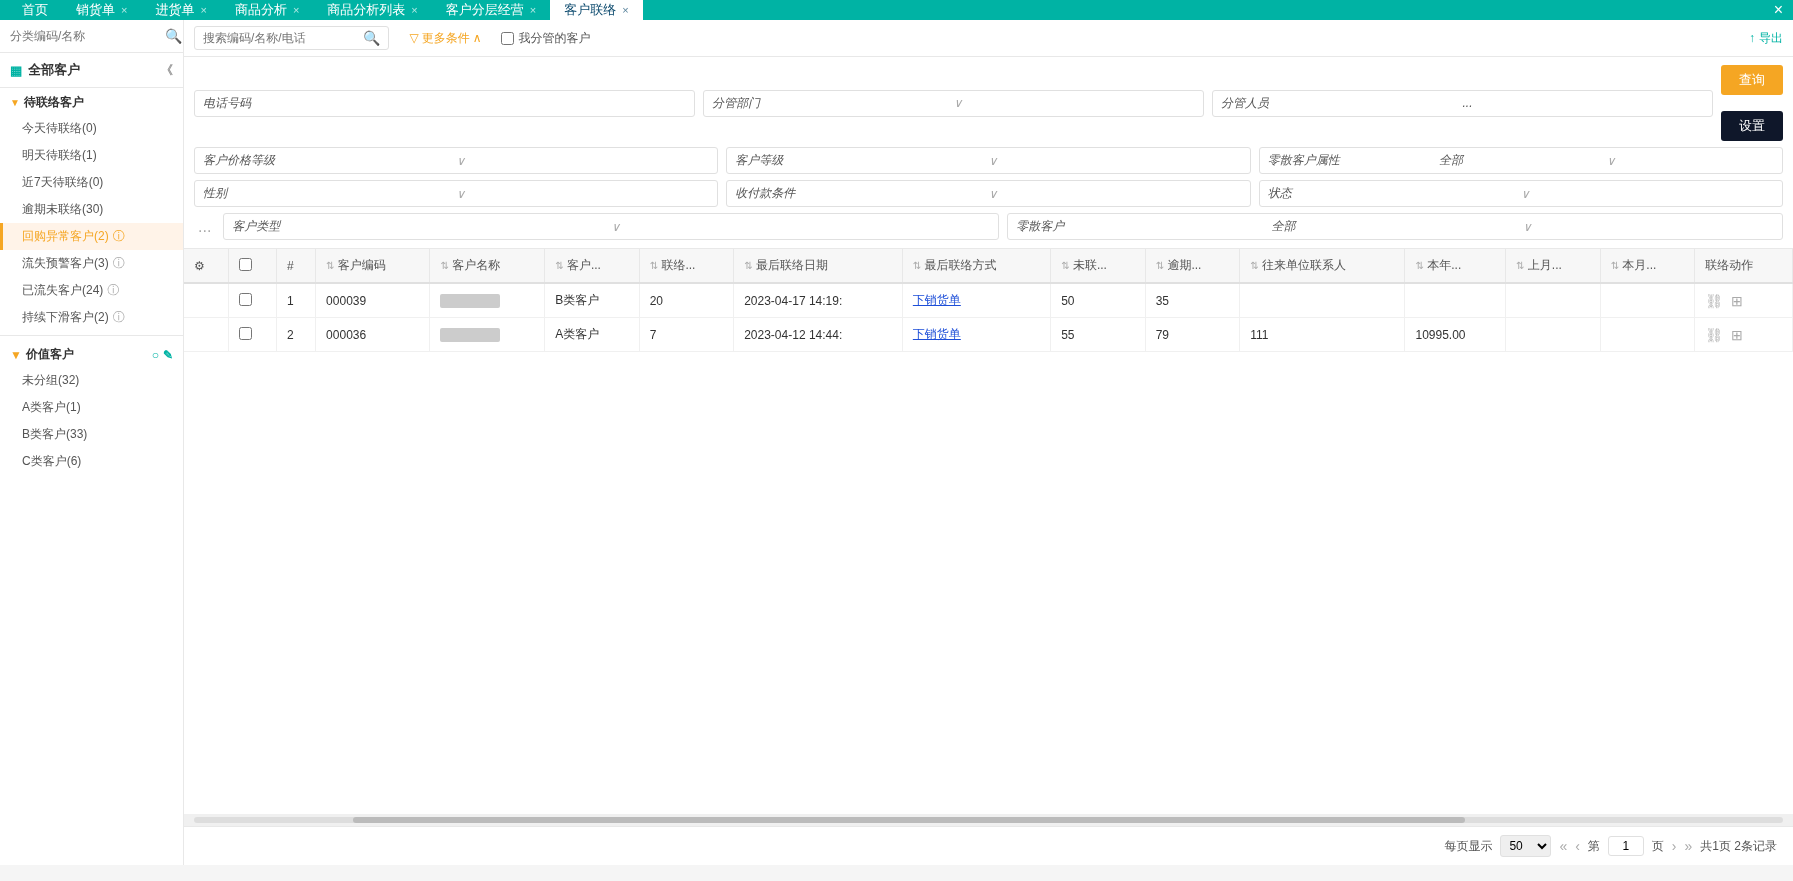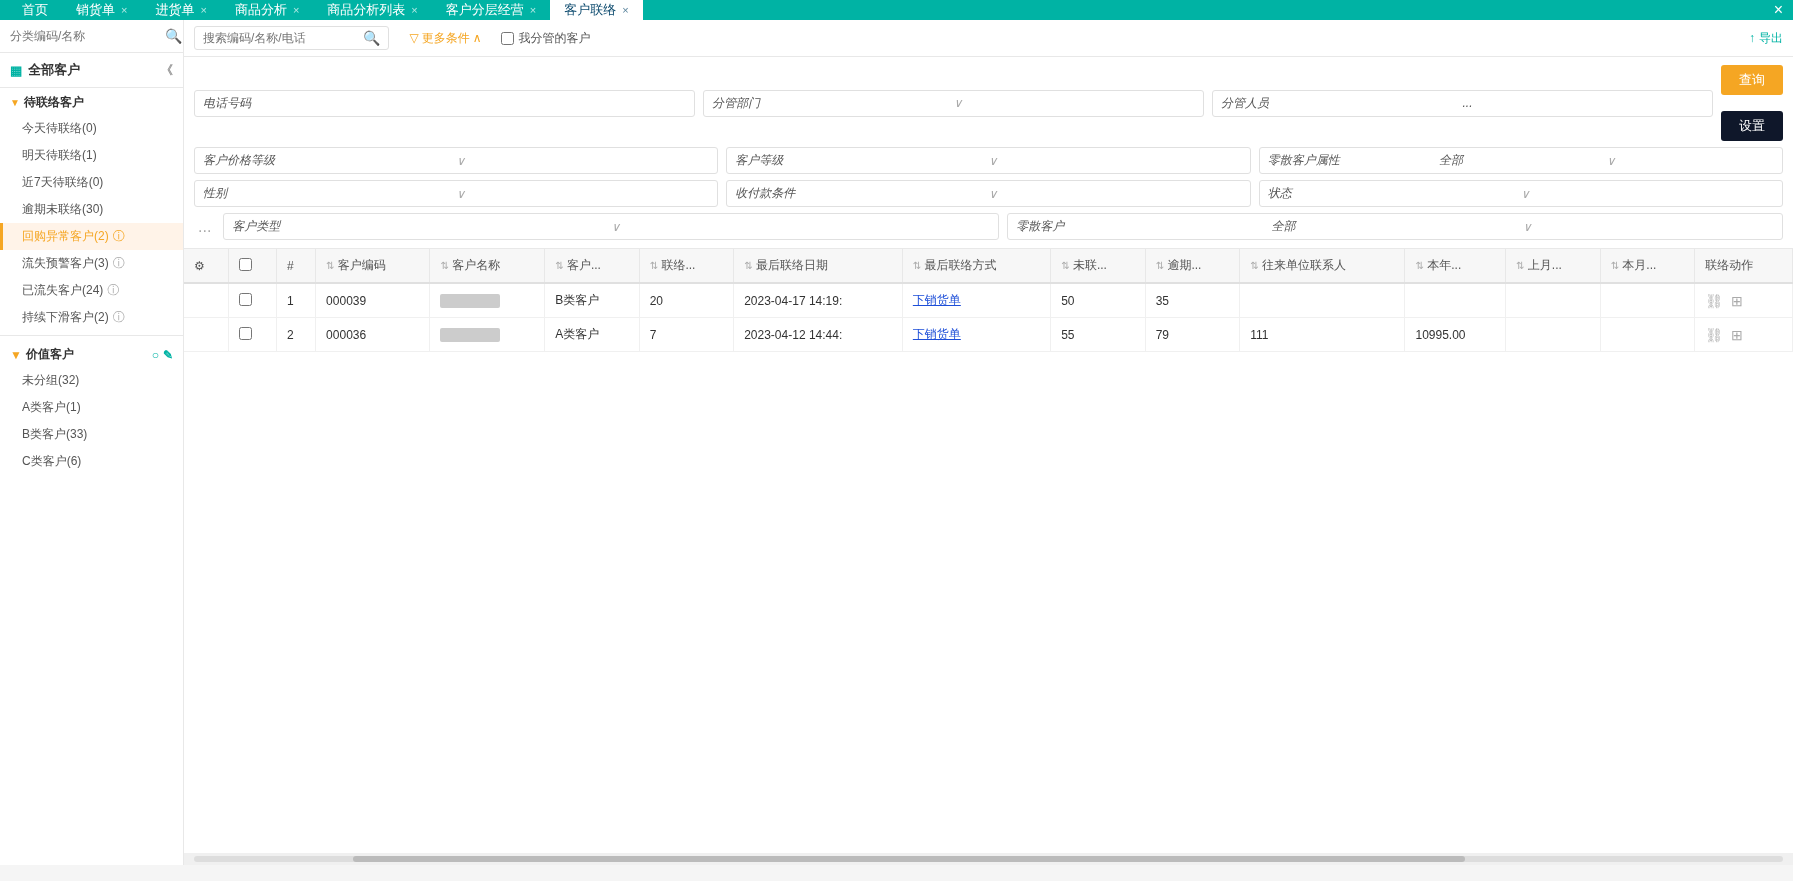--- a/index.html
+++ b/index.html
@@ -585,15 +585,31 @@
         </tbody>
       </table>
     </div>
 
     <div class="bottom-scrollbar">
       <div class="scrollbar-track">
         <div class="scrollbar-thumb"></div>
       </div>
     </div>
 
+    <div class="pagination-bar">
+      <span>每页显示</span>
+      <select>
+        <option>50</option>
+        <option>100</option>
+        <option>200</option>
+      </select>
+      <span class="page-nav">«</span>
+      <span class="page-nav">‹</span>
+      <span>第</span>
+      <input type="text" class="page-input" value="1" style="">
+      <span>页</span>
+      <span class="page-nav">›</span>
+      <span class="page-nav">»</span>
+      <span>共1页 2条记录</span>
+    </div>
 
   </div>
 </div>
 
 </body></html>

